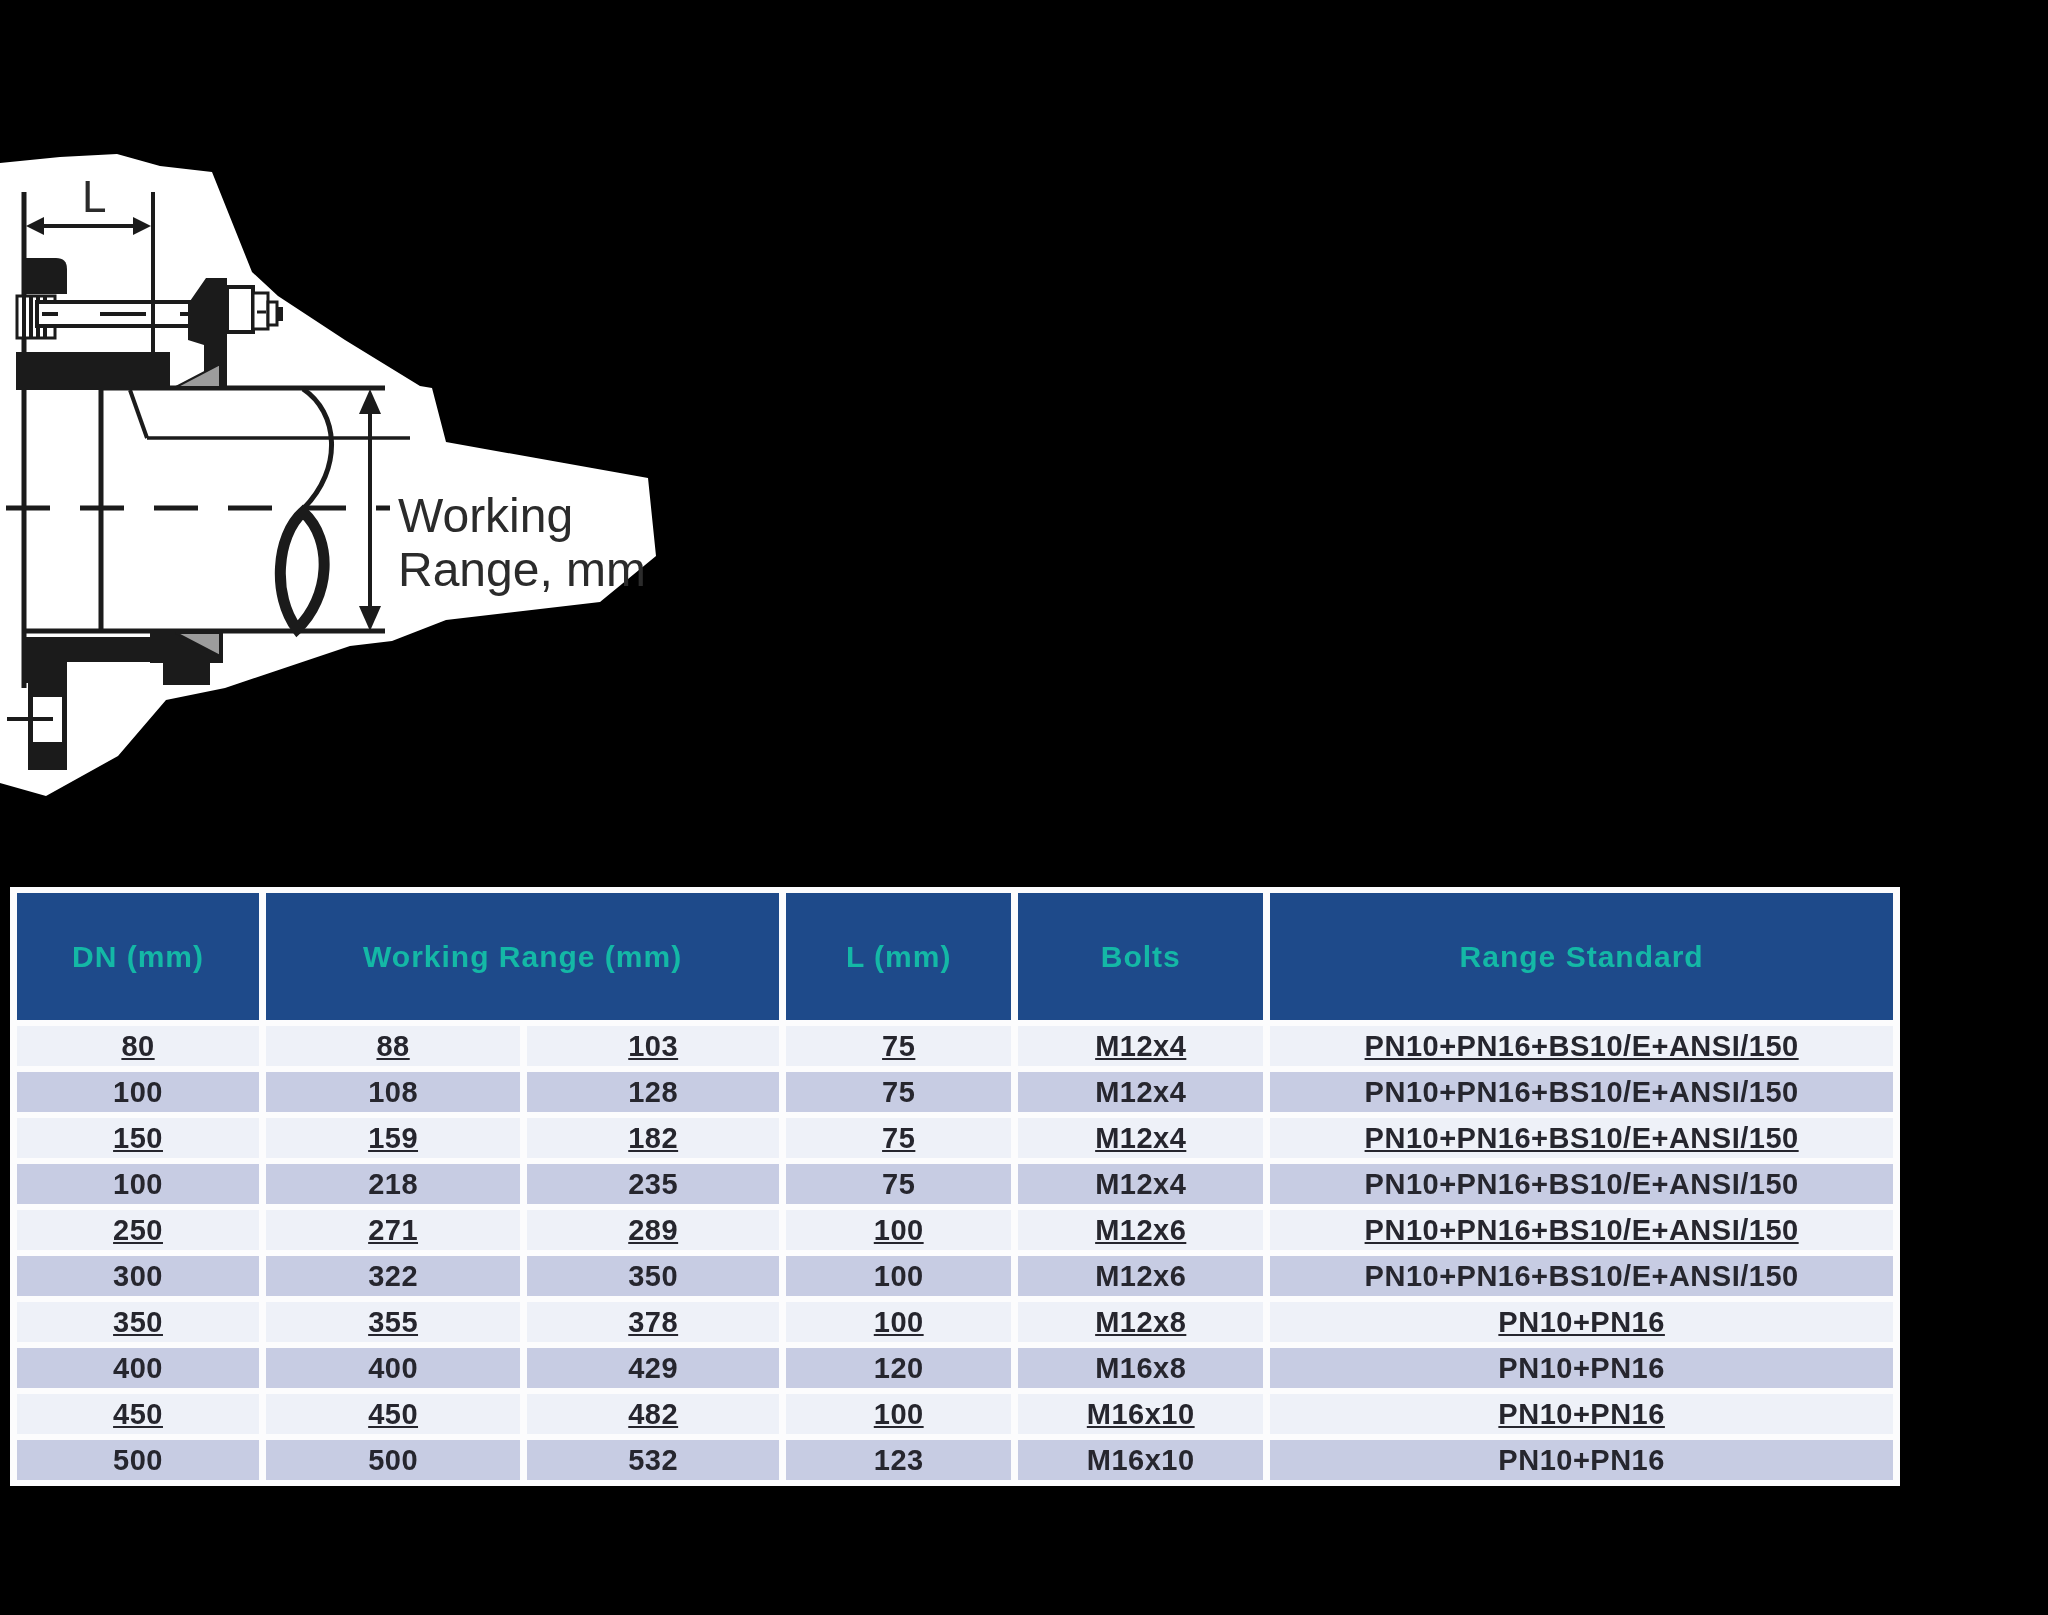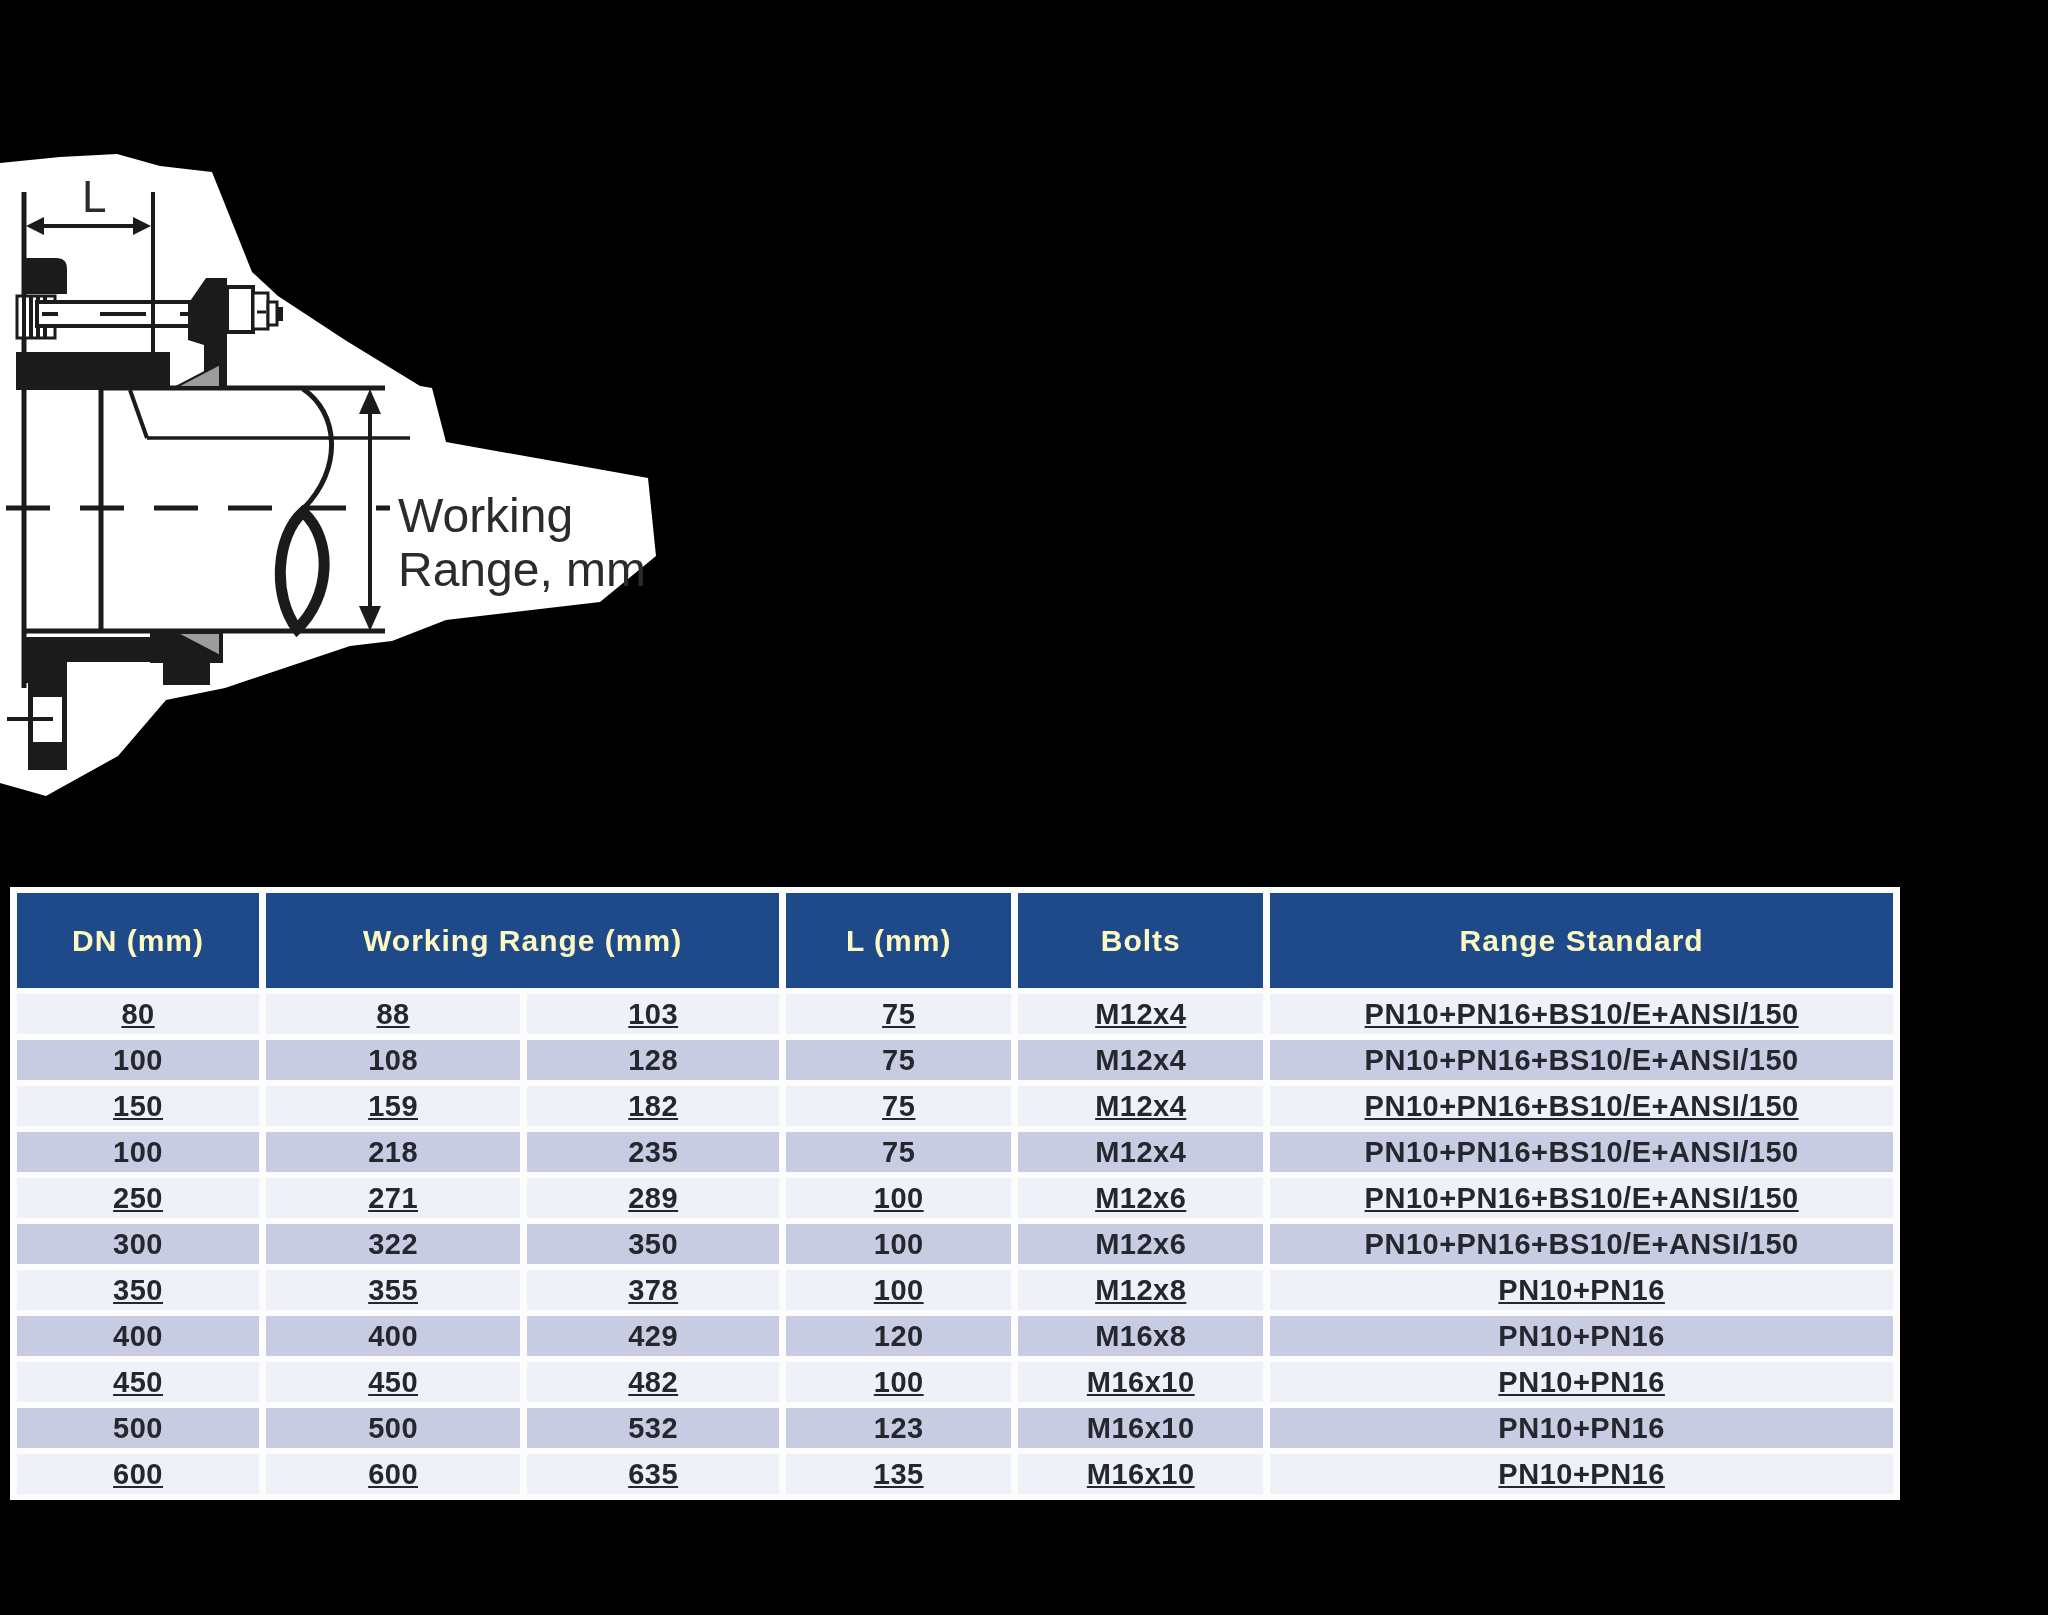--- a/index.html
+++ b/index.html
@@ -14,23 +14,23 @@
   
   #table-wrap{
     position:absolute;left:10px;top:887px;width:1890px;
     background:#fcfcfd;
   }
   table.spec{
     border-collapse:separate;border-spacing:7px 6px;
     width:1890px;table-layout:fixed;
   }
   table.spec th{
-    background:#1e4a8a;color:#fef9c3;font-weight:bold;
+    background:#1e4a8a;color:#14b8a6;font-weight:bold;
     font-size:30px;letter-spacing:1px;height:95px;text-align:center;
-    vertical-align:middle;padding:0;
+    vertical-align:middle;padding:16px;
   }
   table.spec td{
     height:40px;text-align:center;vertical-align:middle;
     font-size:29px;font-weight:bold;color:#26262e;letter-spacing:0.5px;
     padding:0;
   }
   tr.row-light td{background:#eef1f8;text-decoration:underline;}
   tr.row-dark  td{background:#c7cce3;}
 </style>
 </head>
@@ -200,23 +200,15 @@
           <td>PN10+PN16</td>
       </tr>
       <tr class="row-dark">
         <td>500</td>
           <td>500</td>
           <td>532</td>
           <td>123</td>
           <td>M16x10</td>
           <td>PN10+PN16</td>
       </tr>
-      <tr class="row-light">
-        <td>600</td>
-          <td>600</td>
-          <td>635</td>
-          <td>135</td>
-          <td>M16x10</td>
-          <td>PN10+PN16</td>
-      </tr>
     </tbody>
   </table>
 </div>
 
 </body></html>

